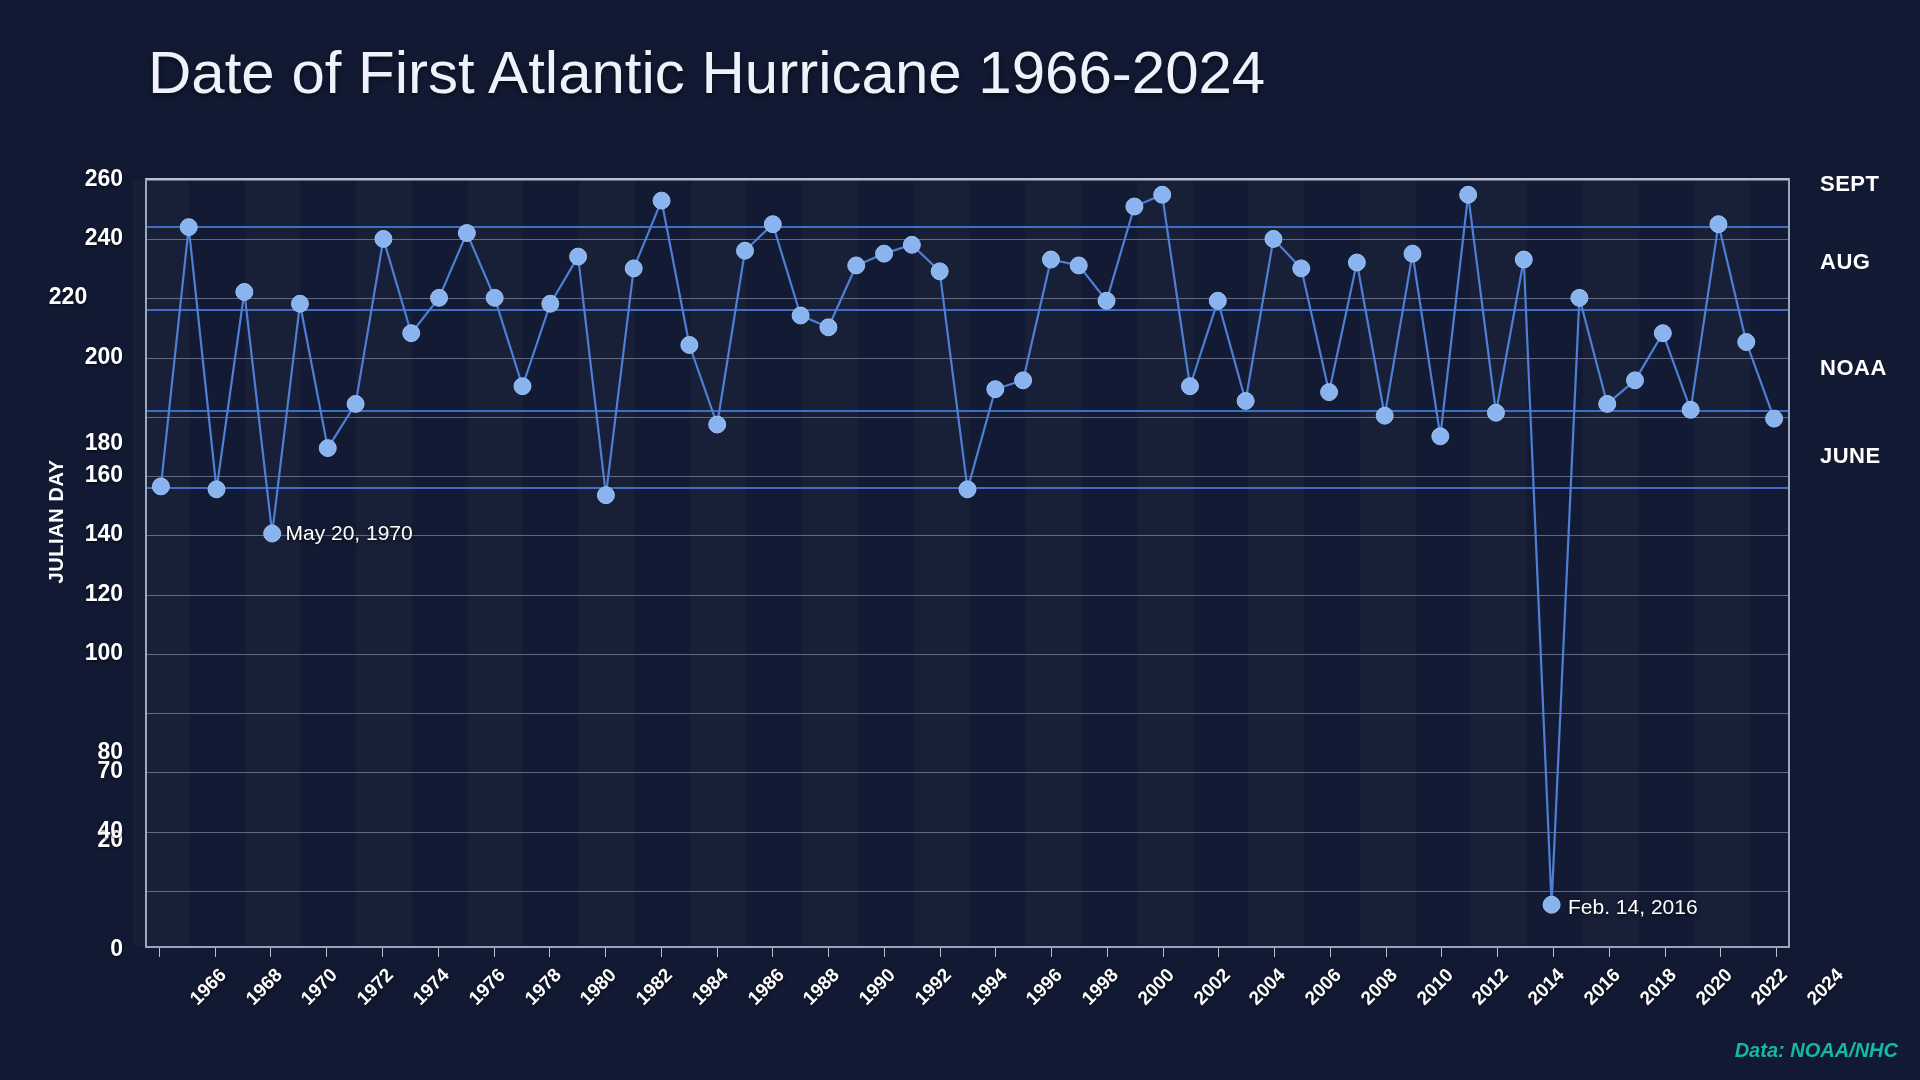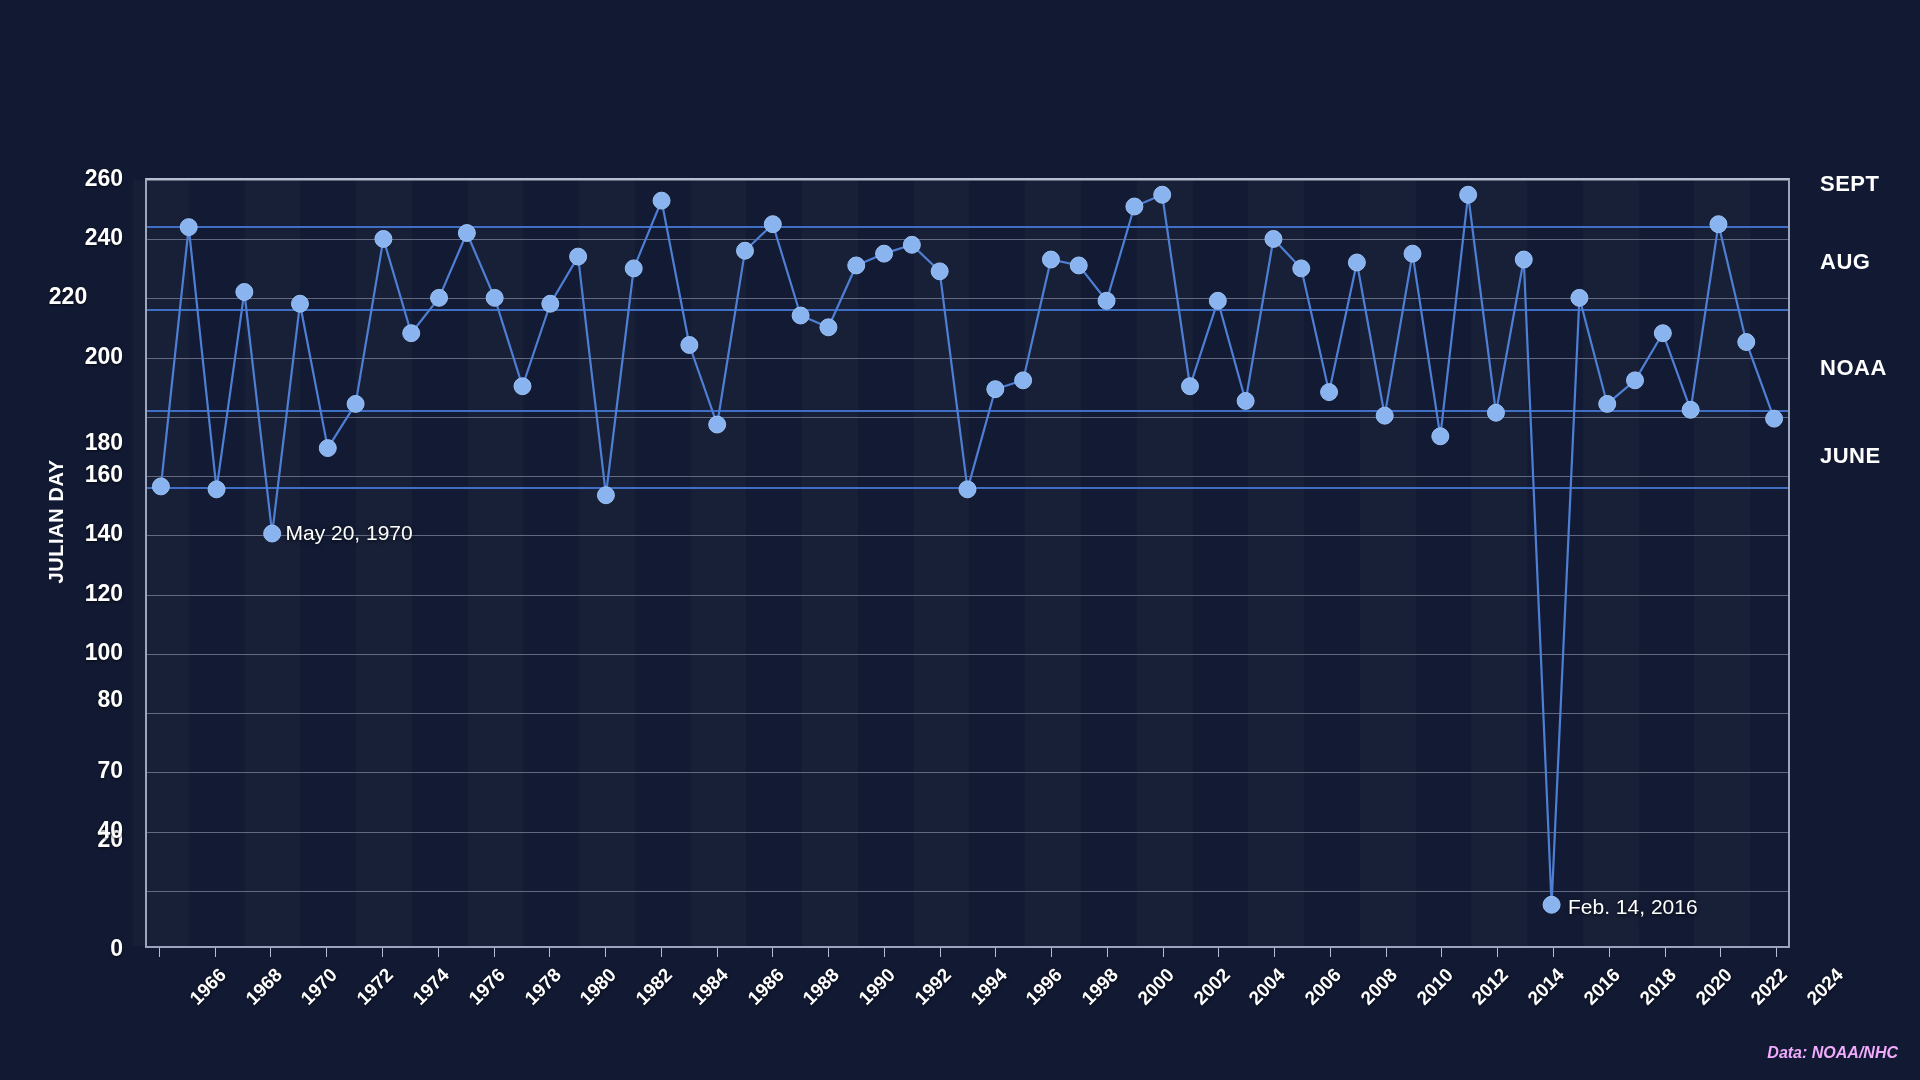--- a/index.html
+++ b/index.html
@@ -19,24 +19,24 @@
     font-weight:400;
     color:#eef2fb;
     letter-spacing:0px;
     white-space:nowrap;
     text-shadow:0 2px 5px rgba(0,0,0,.6);
   }
 
   .credit{
     position:absolute;
     right:22px; bottom:18px;
-    font-size:16px;
+    font-size:20px;
     font-style:italic;
     font-weight:600;
-    color:#f0abfc;
+    color:#14b8a6;
     white-space:nowrap;
   }
 
   .ylabel{
     position:absolute;
     left:-44px; top:510px;
     width:200px;
     transform:rotate(-90deg);
     transform-origin:center center;
     text-align:center;
@@ -115,20 +115,21 @@
     white-space:nowrap;
     transform:translateY(-50%);
     text-shadow:0 1px 4px rgba(0,0,0,.8);
   }
 </style>
 </head>
 <body>
 
 <div id="stage">
 
+  <div class="title">Date of First Atlantic Hurricane 1966-2024</div>
 
   <div class="ylabel">JULIAN DAY</div>
 
   <div id="plot">
     <div id="bands">
         <div style="left: -13.9407px; width: 55.7627px;"></div>
         <div style="left: 97.5847px; width: 55.7627px;"></div>
         <div style="left: 209.11px; width: 55.7627px;"></div>
         <div style="left: 320.636px; width: 55.7627px;"></div>
         <div style="left: 432.161px; width: 55.7627px;"></div>
@@ -226,21 +227,21 @@
         <circle cx="1603.18" cy="162.88" r="8.5" fill="#8ab4f0" stroke="#9cc2f5" stroke-width="1"></circle>
         <circle cx="1631.06" cy="239.88" r="8.5" fill="#8ab4f0" stroke="#9cc2f5" stroke-width="1"></circle>
       </svg>
   </div>
 
   <div id="yticks">
       <div class="ytick" style="top: 948px;">0</div>
       <div class="ytick" style="top: 839px;">20</div>
       <div class="ytick" style="top: 829.538px;">40</div>
       <div class="ytick" style="top: 770.308px;">70</div>
-      <div class="ytick" style="top: 699px;">80</div>
+      <div class="ytick" style="top: 751px;">80</div>
       <div class="ytick" style="top: 651.846px;">100</div>
       <div class="ytick" style="top: 592.615px;">120</div>
       <div class="ytick" style="top: 533.385px;">140</div>
       <div class="ytick" style="top: 474.154px;">160</div>
       <div class="ytick" style="top: 414.923px; margin-top: 27px;">180</div>
       <div class="ytick" style="top: 355.692px;">200</div>
       <div class="ytick" style="top: 296.462px; text-align: center;">220</div>
       <div class="ytick" style="top: 237.231px;">240</div>
       <div class="ytick" style="top: 178px;">260</div>
     </div>

